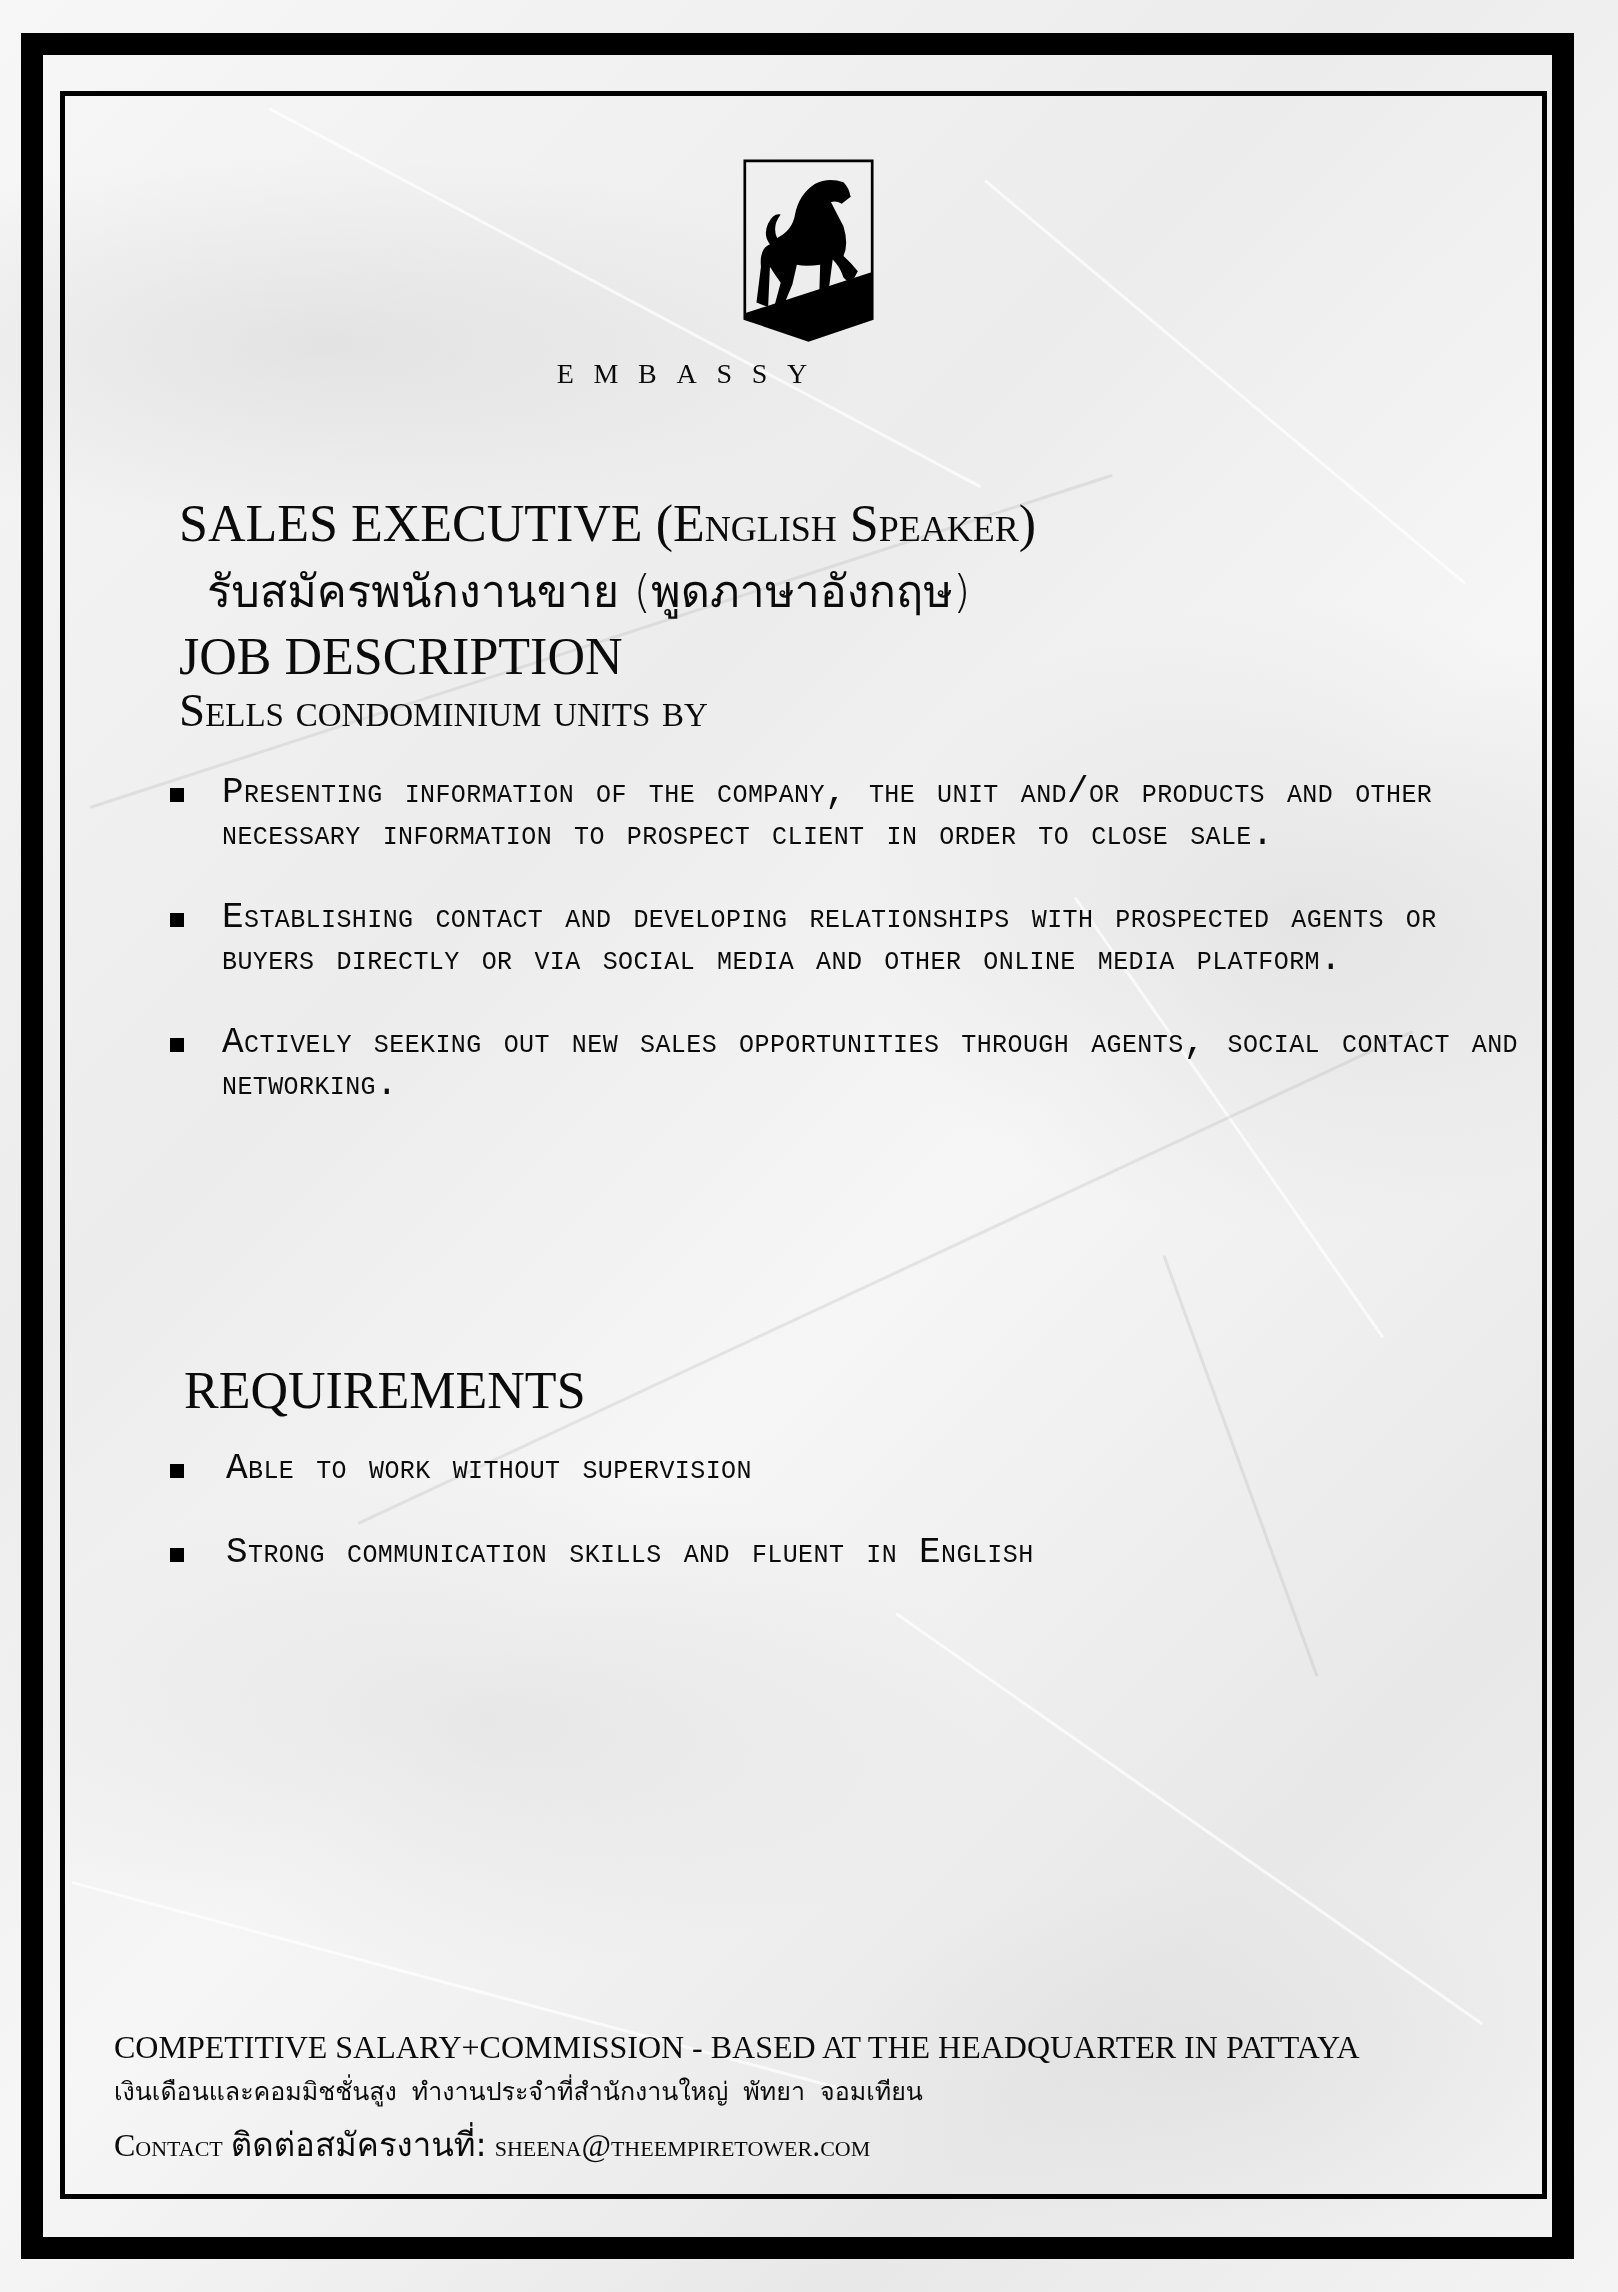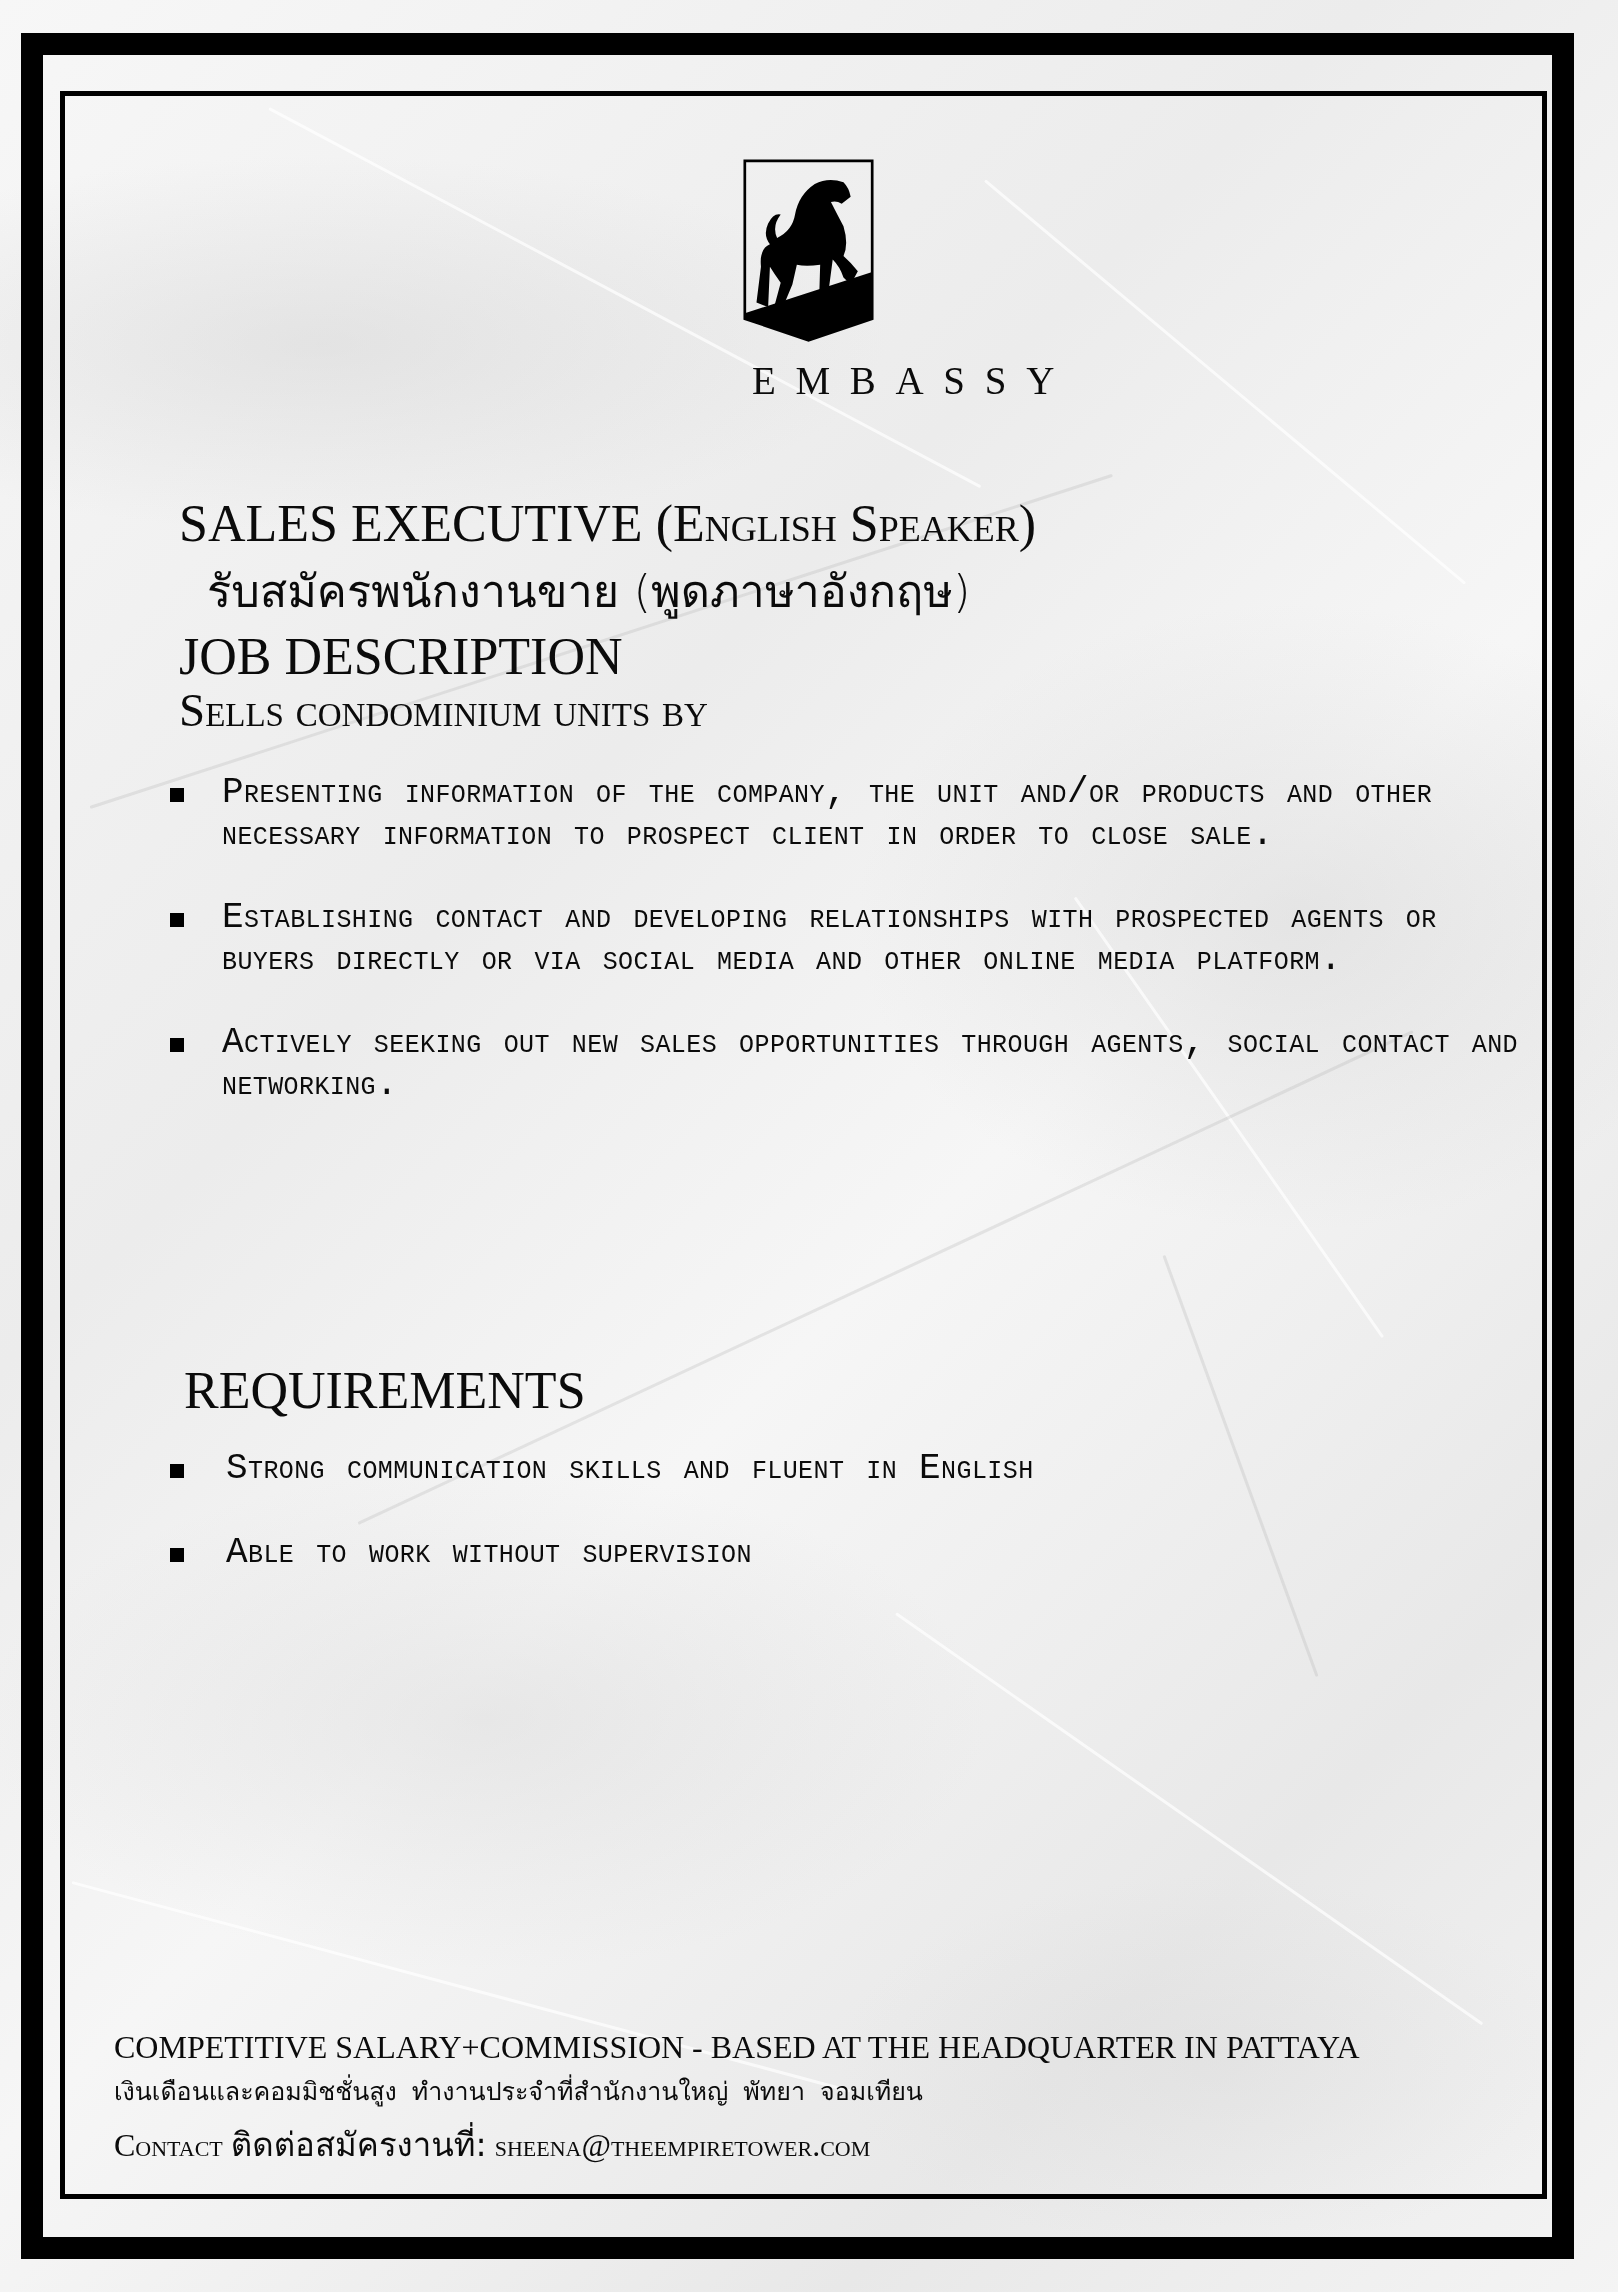--- a/index.html
+++ b/index.html
@@ -23,22 +23,22 @@
   .outer-frame {
     position: absolute; left: 20.6px; top: 33px; width: 1553px; height: 2226px;
     border: 22.4px solid #000; box-sizing: border-box;
   }
   .inner-frame {
     position: absolute; left: 60px; top: 91px; width: 1487px; height: 2108px;
     border: 5.4px solid #000; box-sizing: border-box;
   }
   .logo { position: absolute; left: 743px; top: 159px; width: 131px; height: 183px; }
   .brand {
-    position: absolute; left: 537px; top: 358px; width: 537px; text-align: right;
-    font-size: 39px; letter-spacing: 19.7px; padding-left: 19.7px; box-sizing: border-box;
+    position: absolute; left: 537px; top: 358px; width: 537px; text-align: left;
+    font-size: 28px; letter-spacing: 19.7px; padding-left: 19.7px; box-sizing: border-box;
   }
   .sc { font-variant: small-caps; }
   .title { position: absolute; left: 179px; top: 494px; font-size: 52px; }
   .title-th { position: absolute; left: 179px; top: 555px; font-size: 45px; font-family: "DejaVu Sans", sans-serif; font-weight: 300; margin-left: 28px; }
   .h-jd { position: absolute; left: 179px; top: 627px; font-size: 52px; }
   .h-sub { position: absolute; left: 179px; top: 683px; font-size: 47px; }
   .bullets { position: absolute; left: 170px; width: 1361px; }
   .bullet { position: relative; padding-left: 52px; font-size: 36px; line-height: 42px; letter-spacing: 0.4px; font-family: Liberation Mono, monospace; }
   .bullet .sq {
     position: absolute; left: 0; top: 16px; width: 14.3px; height: 14.3px; background: #000;
@@ -98,25 +98,25 @@
     <span class="sq"></span>
     <span>Actively seeking out new sales opportunities through agents, social contact and networking.</span>
   </div>
 </div>
 
 <div class="h-req">REQUIREMENTS</div>
 
 <div class="bullets req-list">
   <div class="bullet sc">
     <span class="sq"></span>
-    <span>Strong communication skills and fluent in English</span>
+    <span>Able to work without supervision</span>
   </div>
   <div class="bullet sc">
     <span class="sq"></span>
-    <span>Able to work without supervision</span>
+    <span>Strong communication skills and fluent in English</span>
   </div>
 </div>
 
 <div class="footer f1">COMPETITIVE SALARY+COMMISSION - BASED AT THE HEADQUARTER IN PATTAYA</div>
 <div class="footer f2">เงินเดือนและคอมมิชชั่นสูง ทำงานประจำที่สำนักงานใหญ่ พัทยา จอมเทียน</div>
 <div class="footer f3">
   <span class="sc">Contact</span>
   <span class="th">ติดต่อสมัครงานที่:</span>
   <span class="sc">sheena@theempiretower.com</span>
 </div>

